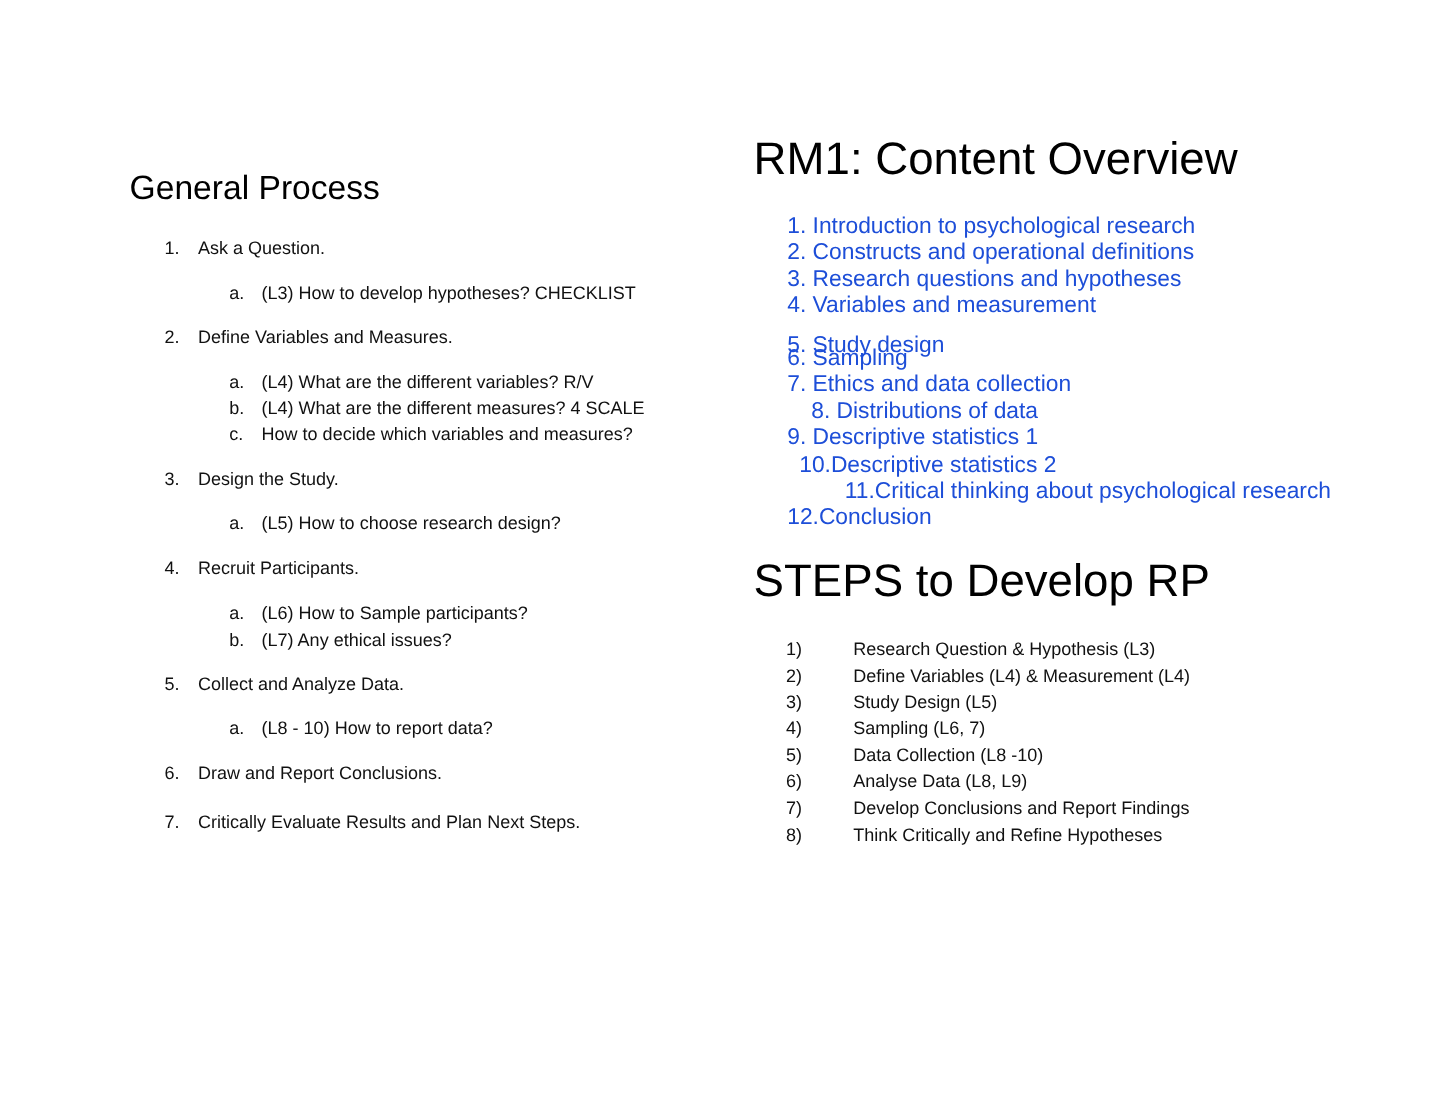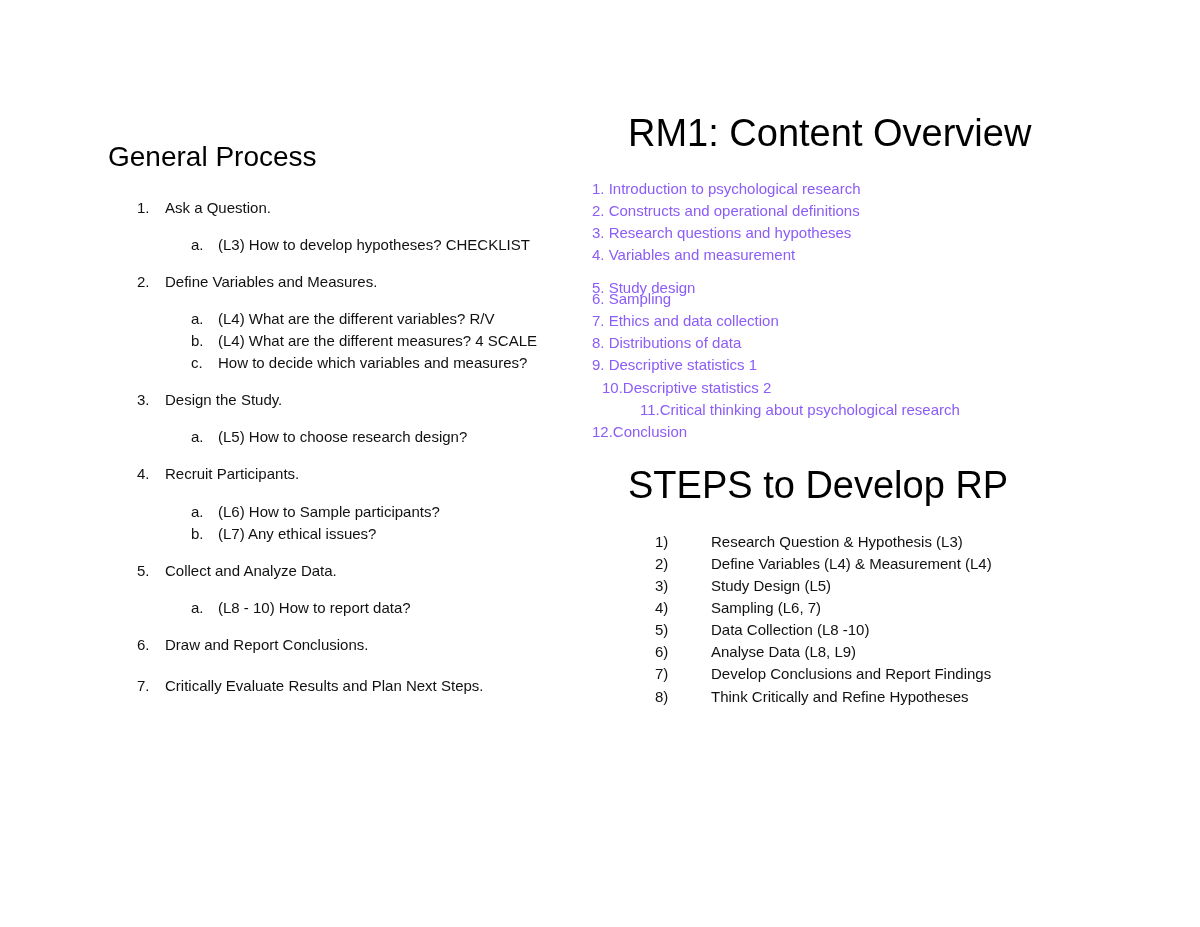--- a/index.html
+++ b/index.html
@@ -60,25 +60,25 @@
     .rm-title {
       position: absolute;
       left: 628px;
       top: 111px;
       font-size: 38px;
       line-height: 44px;
       white-space: nowrap;
     }
     .rm-item {
       position: absolute;
-      left: 592px;
-      font-size: 15px;
+      left: 656px;
+      font-size: 19px;
       line-height: 18px;
       white-space: nowrap;
-      color: #8b5cf6;
+      color: #1d4ed8;
     }
     .steps-title {
       position: absolute;
       left: 628px;
       top: 463px;
       font-size: 38px;
       line-height: 44px;
       white-space: nowrap;
     }
     .step-item {
@@ -176,21 +176,21 @@
 
   <div class="rm-title">RM1: Content Overview</div>
 
   <div class="rm-item" style="top:180px;">1. Introduction to psychological research</div>
   <div class="rm-item" style="top:202px;">2. Constructs and operational definitions</div>
   <div class="rm-item" style="top:224px;">3. Research questions and hypotheses</div>
   <div class="rm-item" style="top:246px;">4. Variables and measurement</div>
   <div class="rm-item" style="top:268px;margin-top:11px;">5. Study design</div>
   <div class="rm-item" style="top:290px;">6. Sampling</div>
   <div class="rm-item" style="top:312px;">7. Ethics and data collection</div>
-  <div class="rm-item" style="top:334px;">8. Distributions of data</div>
+  <div class="rm-item" style="top:334px;margin-left:20px;">8. Distributions of data</div>
   <div class="rm-item" style="top:356px;">9. Descriptive statistics 1</div>
   <div class="rm-item" style="top:379px;margin-left:10px;">10.Descriptive statistics 2</div>
   <div class="rm-item" style="top:401px;margin-left:48px;">11.Critical thinking about psychological research</div>
   <div class="rm-item" style="top:423px;">12.Conclusion</div>
 
   <div class="steps-title">STEPS to Develop RP</div>
 
   <div class="step-item" style="top:533px;">
     <span class="num">1)</span>
     <span class="txt">Research Question &amp; Hypothesis (L3)</span>

